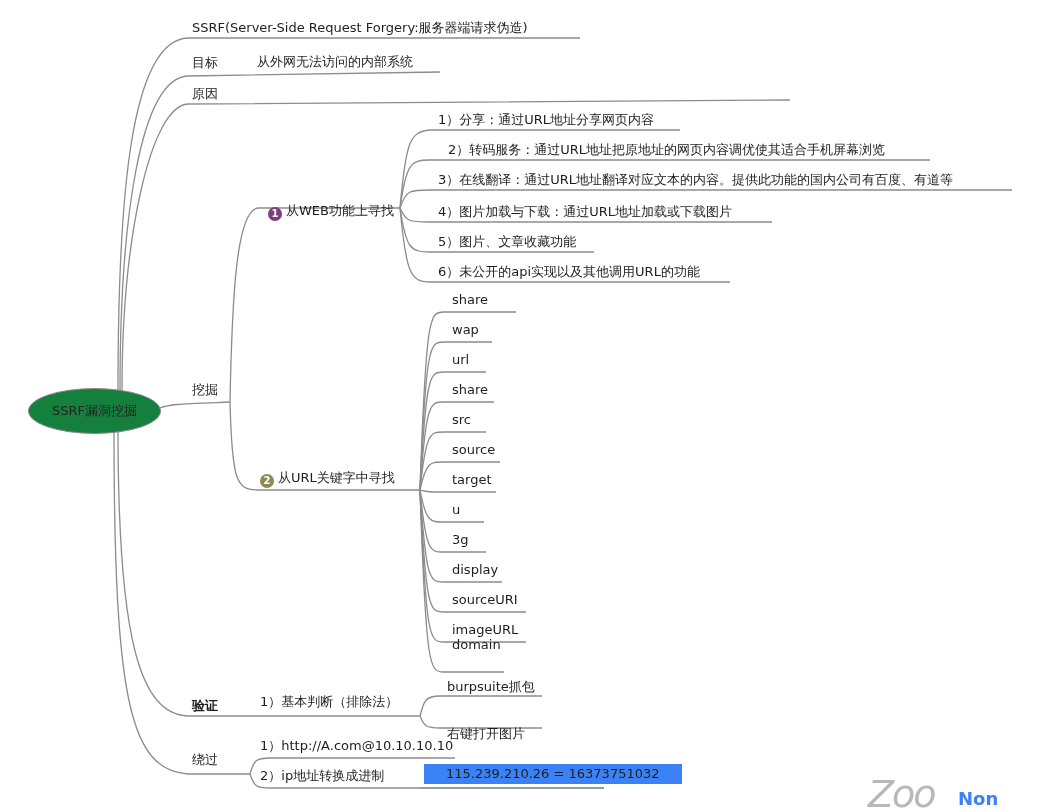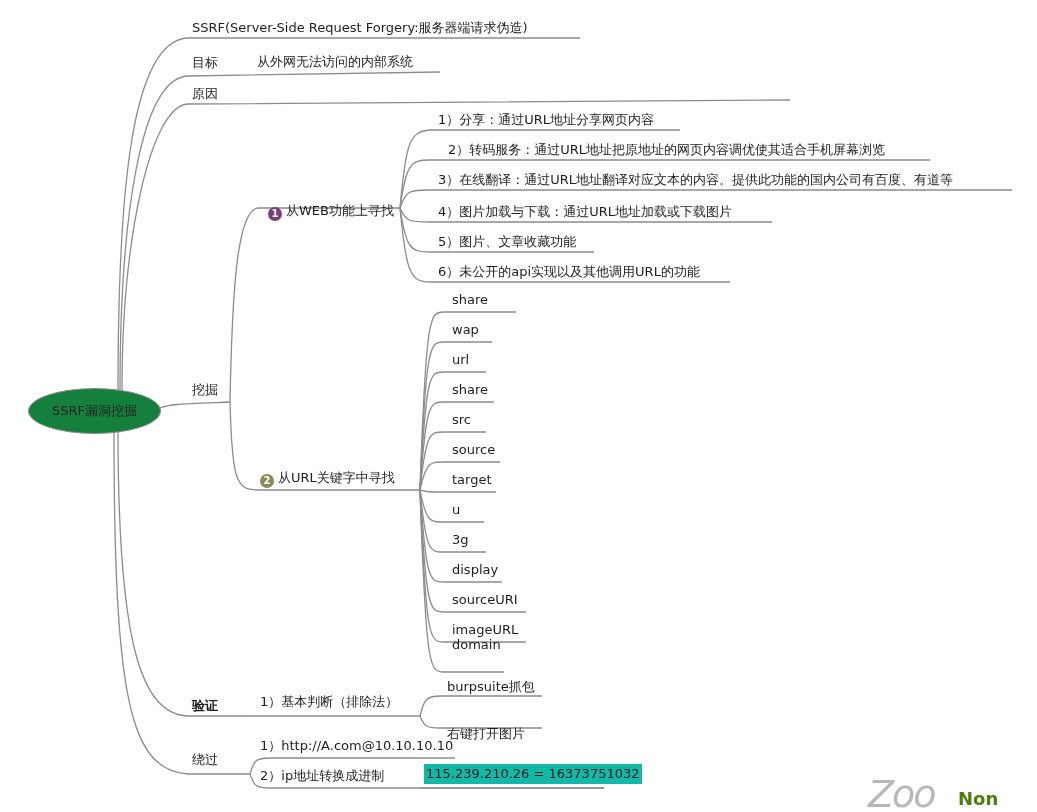--- a/index.html
+++ b/index.html
@@ -6,24 +6,24 @@
   body { width: 1037px; height: 812px; position: relative; overflow: hidden;
          font-family: "DejaVu Sans", "Liberation Sans", sans-serif; color: #222; }
   #canvas { position: absolute; left: 0; top: 0; width: 1037px; height: 812px; }
   svg.lines { position: absolute; left: 0; top: 0; }
   .node { position: absolute; font-size: 13px; line-height: 16px; white-space: nowrap; color: #1e1e1e; }
   .root { position: absolute; left: 28px; top: 388px; width: 131px; height: 44px; border: 1px solid #8a8a8a;
           border-radius: 50%; background: #15803d; display: flex; align-items: center; justify-content: center;
           font-size: 13px; }
   .badge { display: inline-block; width: 14px; height: 14px; border-radius: 50%; color: #fff; font-size: 10px;
            line-height: 14px; text-align: center; margin-right: 4px; vertical-align: -2px; font-weight: bold; }
-  .highlight { background: #14b8a6; padding: 2px 2px; }
+  .highlight { background: #3b82f6; padding: 2px 22px; }
   .watermark { position: absolute; left: 868px; top: 772px; font-size: 38px; color: #b8b8b8; font-style: italic;
                letter-spacing: -2px; }
-  .watermark2 { position: absolute; left: 958px; top: 788px; font-size: 18px; font-weight: bold; color: #4d7c0f; }
+  .watermark2 { position: absolute; left: 958px; top: 788px; font-size: 18px; font-weight: bold; color: #3b82f6; }
 </style>
 </head>
 <body>
 
 <div id="canvas">
   <svg class="lines" width="1037" height="812" fill="none" stroke="#8c8c8c" stroke-width="1.3">
 
     <path d="M118,390 C118,200 130,40 188,38 L580,38"></path>
     <path d="M120,390 C120,220 140,78 188,76 L440,72"></path>
     <path d="M122,390 C122,240 150,106 188,104 L790,100"></path>

